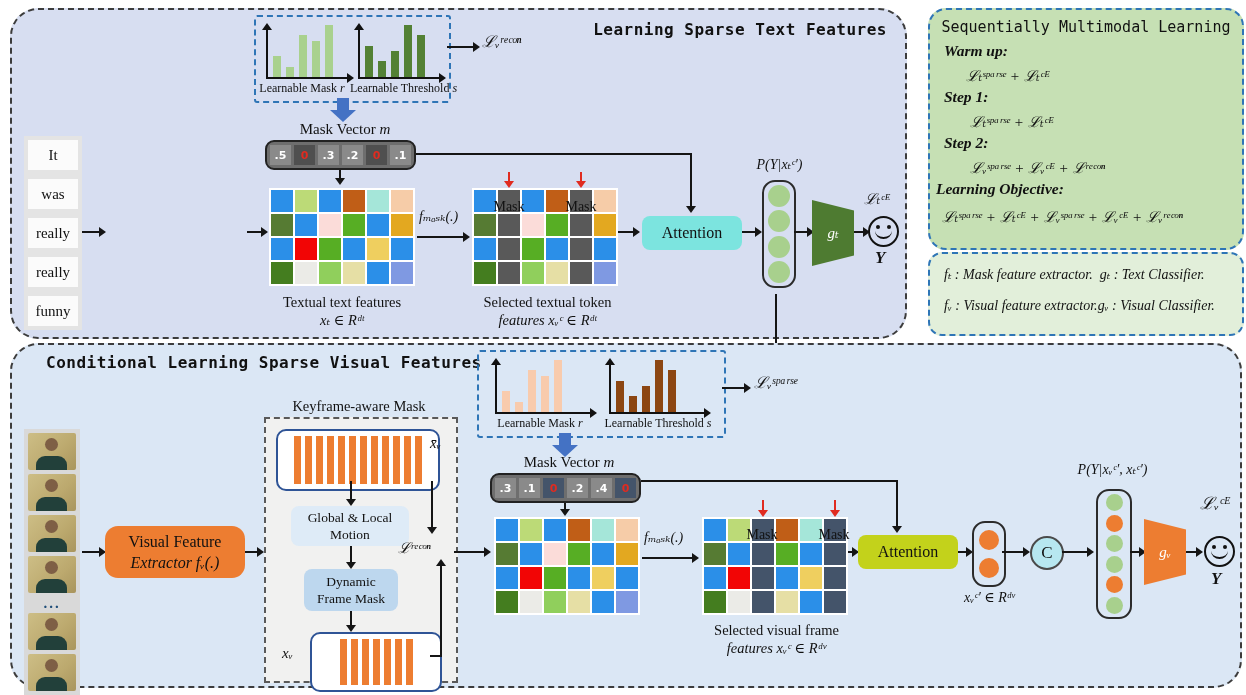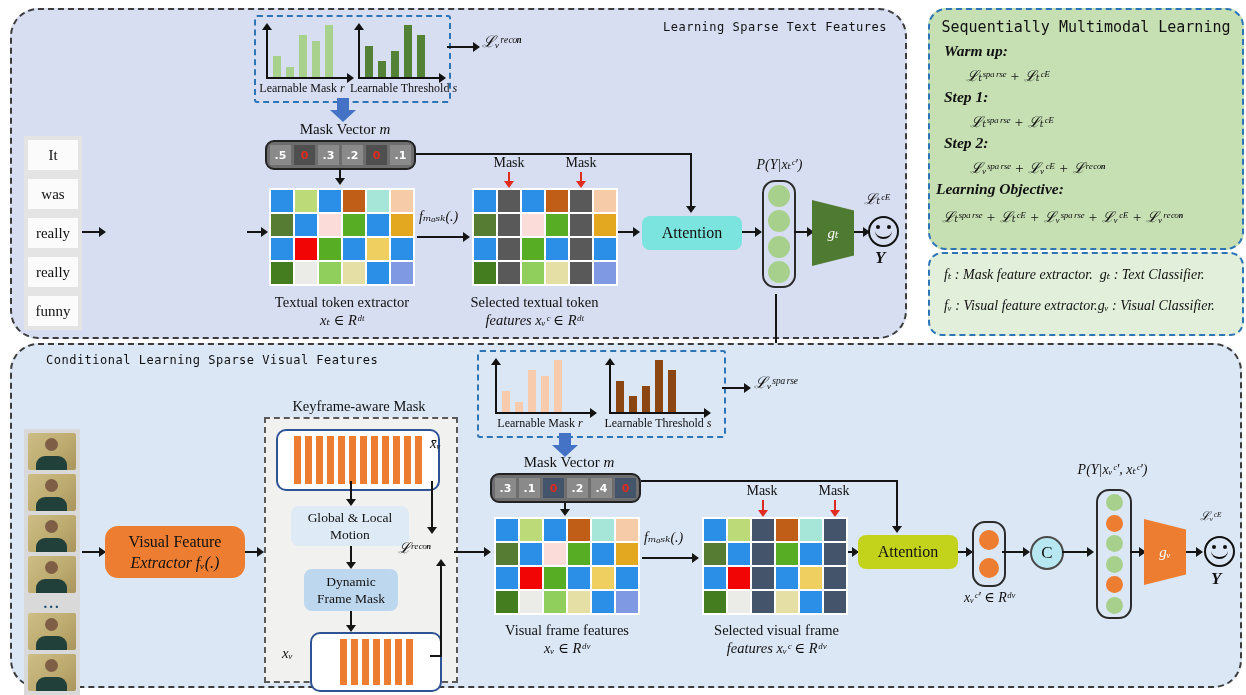--- a/index.html
+++ b/index.html
@@ -3,21 +3,21 @@
 <meta charset="utf-8">
 <style>
   html,body{margin:0;padding:0;background:#fff;}
   #stage{position:relative;width:1246px;height:695px;background:#fff;overflow:hidden;
          font-family:"Liberation Serif","DejaVu Serif",serif;color:#111;}
   .abs{position:absolute;}
   .panel{position:absolute;border:2px dashed #3c3c3c;border-radius:28px;}
   #text-panel{left:10px;top:8px;width:893px;height:327px;background:#D7DEF1;}
   #visual-panel{left:10px;top:343px;width:1228px;height:341px;background:#DBE7F5;}
   .mono{font-family:"DejaVu Sans Mono","Liberation Mono",monospace;}
-  .sec-title{font-size:12px;color:#111;letter-spacing:.5px;}
+  .sec-title{font-size:16px;color:#111;letter-spacing:.5px;font-weight:bold;}
   .dashedbox{position:absolute;border:2px dashed #2E75B6;border-radius:3px;}
   .mchart{position:absolute;border-left:2px solid #111;border-bottom:2px solid #111;
           display:flex;align-items:flex-end;gap:5px;padding:0 5px;}
   .mchart::before{content:"";position:absolute;left:-6px;top:-7px;border:5px solid transparent;border-bottom:7px solid #111;}
   .mchart::after{content:"";position:absolute;right:-7px;bottom:-6px;border:5px solid transparent;border-left:7px solid #111;}
   .mchart i{display:block;width:8px;}
   .chart-lab{position:absolute;font-size:12px;text-align:center;white-space:nowrap;}
   .hline{position:absolute;height:2px;background:#151515;}
   .vline{position:absolute;width:2px;background:#151515;}
   .vline.red{background:#E02B20;}
@@ -42,21 +42,21 @@
   .bigbox{position:absolute;border-radius:13px;display:flex;flex-direction:column;align-items:center;justify-content:center;font-size:16px;line-height:21px;text-align:center;}
   .attn{position:absolute;border-radius:8px;display:flex;align-items:center;justify-content:center;font-size:16px;}
   .colrect{position:absolute;border:2px solid #2b2b2b;border-radius:13px;display:flex;flex-direction:column;align-items:center;justify-content:space-evenly;}
   .dot{border-radius:50%;}
   .trap{position:absolute;display:flex;align-items:center;justify-content:center;color:#fff;font-style:italic;font-size:15px;clip-path:polygon(0 0,100% 16%,100% 84%,0 100%);}
   .smiley{position:absolute;width:27px;height:27px;border:2px solid #111;border-radius:50%;background:transparent;}
   .smiley .e{position:absolute;top:7px;width:4px;height:4px;border-radius:50%;background:#111;}
   .smiley .m{position:absolute;left:5px;right:5px;top:5px;bottom:6px;border-bottom:2px solid #111;border-radius:50%;}
   .yl{position:absolute;font-style:italic;font-weight:bold;font-size:17px;}
   .loss{position:absolute;font-style:italic;font-size:16px;white-space:nowrap;}
-  .masklab{position:absolute;font-size:14px;text-align:center;}
+  .masklab{position:absolute;font-size:14px;text-align:center;margin-top:44px;}
   .kfbox{position:absolute;border:2px dashed #595959;background:#F1F1F0;}
   .bars{position:absolute;border:2px solid #2F5496;border-radius:10px;background:#fff;display:flex;align-items:stretch;justify-content:center;gap:4px;padding:5px;}
   .bars i{display:block;width:7px;background:#ED7D31;}
   .kf-step{position:absolute;border-radius:8px;display:flex;align-items:center;justify-content:center;text-align:center;font-size:13.5px;line-height:17px;}
   .greenbox{position:absolute;border:2px dashed #2E75B6;border-radius:18px;}
   .gb-lab{position:absolute;font-weight:bold;font-style:italic;font-size:15.5px;}
   .gb-f{position:absolute;font-style:italic;font-size:15px;white-space:nowrap;}
   .frames{position:absolute;background:#D9D9D9;padding:4px;display:flex;flex-direction:column;gap:4px;align-items:center;}
   .frame{width:48px;height:37px;border-radius:2px;background:linear-gradient(135deg,#CDBE86,#BCA96E 60%,#A9955D);position:relative;overflow:hidden;flex:none;}
   .frame::before{content:"";position:absolute;top:5px;left:17px;width:13px;height:13px;border-radius:50%;background:#7e5f45;}
@@ -146,21 +146,21 @@
         <div class="cell" style="background: rgb(239, 207, 95);"></div>
         <div class="cell" style="background: rgb(43, 143, 232);"></div>
         <div class="cell" style="background: rgb(68, 125, 31);"></div>
         <div class="cell" style="background: rgb(235, 235, 231);"></div>
         <div class="cell" style="background: rgb(144, 207, 92);"></div>
         <div class="cell" style="background: rgb(230, 223, 165);"></div>
         <div class="cell" style="background: rgb(43, 143, 232);"></div>
         <div class="cell" style="background: rgb(127, 153, 226);"></div>
       </div>
     <div class="cap" style="left:235px;top:283px;width:190px;">
-      <div>Textual token extractor</div>
+      <div>Textual text features</div>
         <div class="it">xₜ ∈ Rᵈᵗ</div>
     </div>
     <div class="loss" style="left:407px;top:198px;font-size:14px;">fₘₐₛₖ(.)</div>
     <div class="hline" style="left:405px;top:226px;width:48px;"></div>
     <div class="ah r" style="left:451px;top:222px;"></div>
     <div class="fgrid" style="left:460px;top:178px;">
         <div class="cell" style="background: rgb(43, 143, 232);"></div>
         <div class="cell" style="background: rgb(89, 89, 89);"></div>
         <div class="cell" style="background: rgb(43, 143, 232);"></div>
         <div class="cell" style="background: rgb(192, 94, 23);"></div>
@@ -178,21 +178,21 @@
         <div class="cell" style="background: rgb(43, 143, 232);"></div>
         <div class="cell" style="background: rgb(89, 89, 89);"></div>
         <div class="cell" style="background: rgb(43, 143, 232);"></div>
         <div class="cell" style="background: rgb(68, 125, 31);"></div>
         <div class="cell" style="background: rgb(89, 89, 89);"></div>
         <div class="cell" style="background: rgb(144, 207, 92);"></div>
         <div class="cell" style="background: rgb(230, 223, 165);"></div>
         <div class="cell" style="background: rgb(89, 89, 89);"></div>
         <div class="cell" style="background: rgb(127, 153, 226);"></div>
       </div>
-    <div class="cap" style="left:435px;top:283px;width:175px;">
+    <div class="cap" style="left:448px;top:283px;width:175px;">
       <div>Selected textual token</div>
         <div class="it">features xᵥᶜ ∈ Rᵈᵗ</div>
     </div>
     <div class="masklab" style="left:475px;top:145px;width:44px;">Mask</div>
     <div class="vline red" style="left:496px;top:162px;height:11px;"></div>
     <div class="ah d red" style="left:492px;top:171px;"></div>
     <div class="masklab" style="left:547px;top:145px;width:44px;">Mask</div>
     <div class="vline red" style="left:568px;top:162px;height:11px;"></div>
     <div class="ah d red" style="left:564px;top:171px;"></div>
 
@@ -380,24 +380,20 @@
         <div class="cell" style="background: rgb(43, 143, 232);"></div>
         <div class="cell" style="background: rgb(239, 207, 95);"></div>
         <div class="cell" style="background: rgb(43, 143, 232);"></div>
         <div class="cell" style="background: rgb(68, 125, 31);"></div>
         <div class="cell" style="background: rgb(235, 235, 231);"></div>
         <div class="cell" style="background: rgb(144, 207, 92);"></div>
         <div class="cell" style="background: rgb(230, 223, 165);"></div>
         <div class="cell" style="background: rgb(43, 143, 232);"></div>
         <div class="cell" style="background: rgb(127, 153, 226);"></div>
       </div>
-    <div class="cap" style="left:460px;top:276px;width:190px;">
-      <div>Visual frame features</div>
-        <div class="it">xᵥ ∈ Rᵈᵛ</div>
-    </div>
     <div class="loss" style="left:632px;top:184px;font-size:14px;">fₘₐₛₖ(.)</div>
     <div class="hline" style="left:630px;top:212px;width:52px;"></div>
     <div class="ah r" style="left:680px;top:208px;"></div>
     <div class="fgrid" style="left:690px;top:172px;">
         <div class="cell" style="background: rgb(43, 143, 232);"></div>
         <div class="cell" style="background: rgb(188, 218, 119);"></div>
         <div class="cell" style="background: rgb(68, 84, 106);"></div>
         <div class="cell" style="background: rgb(192, 94, 23);"></div>
         <div class="cell" style="background: rgb(165, 230, 217);"></div>
         <div class="cell" style="background: rgb(68, 84, 106);"></div>
@@ -453,21 +449,21 @@
         <span class="dot" style="height: 17px; width: 17px; background: rgb(168, 208, 141);"></span>
         <span class="dot" style="height: 17px; width: 17px; background: rgb(168, 208, 141);"></span>
         <span class="dot" style="height: 17px; width: 17px; background: rgb(237, 125, 49);"></span>
         <span class="dot" style="height: 17px; width: 17px; background: rgb(168, 208, 141);"></span>
       </div>
     <div class="hline" style="left:1118px;top:206px;width:12px;"></div>
     <div class="ah r" style="left:1127px;top:202px;"></div>
     <div class="trap" style="left: 1132px; top: 174px; width: 42px; height: 66px; background: rgb(237, 125, 49);">gᵥ</div>
     <div class="hline" style="left:1174px;top:206px;width:13px;"></div>
     <div class="ah r" style="left:1184px;top:202px;"></div>
-    <div class="loss" style="left:1188px;top:162px;font-size:12px;">ℒᵥᶜᴱ</div>
+    <div class="loss" style="left:1188px;top:146px;font-size:17px;">ℒᵥᶜᴱ</div>
     <div class="smiley" style="left:1192px;top:191px;">
       <span class="e" style="left:6px;"></span>
         <span class="e" style="right:6px;"></span>
         <span class="m"></span>
     </div>
     <div class="yl" style="left:1199px;top:224px;">Y</div>
   </div>
 </div>
 
 </body></html>

